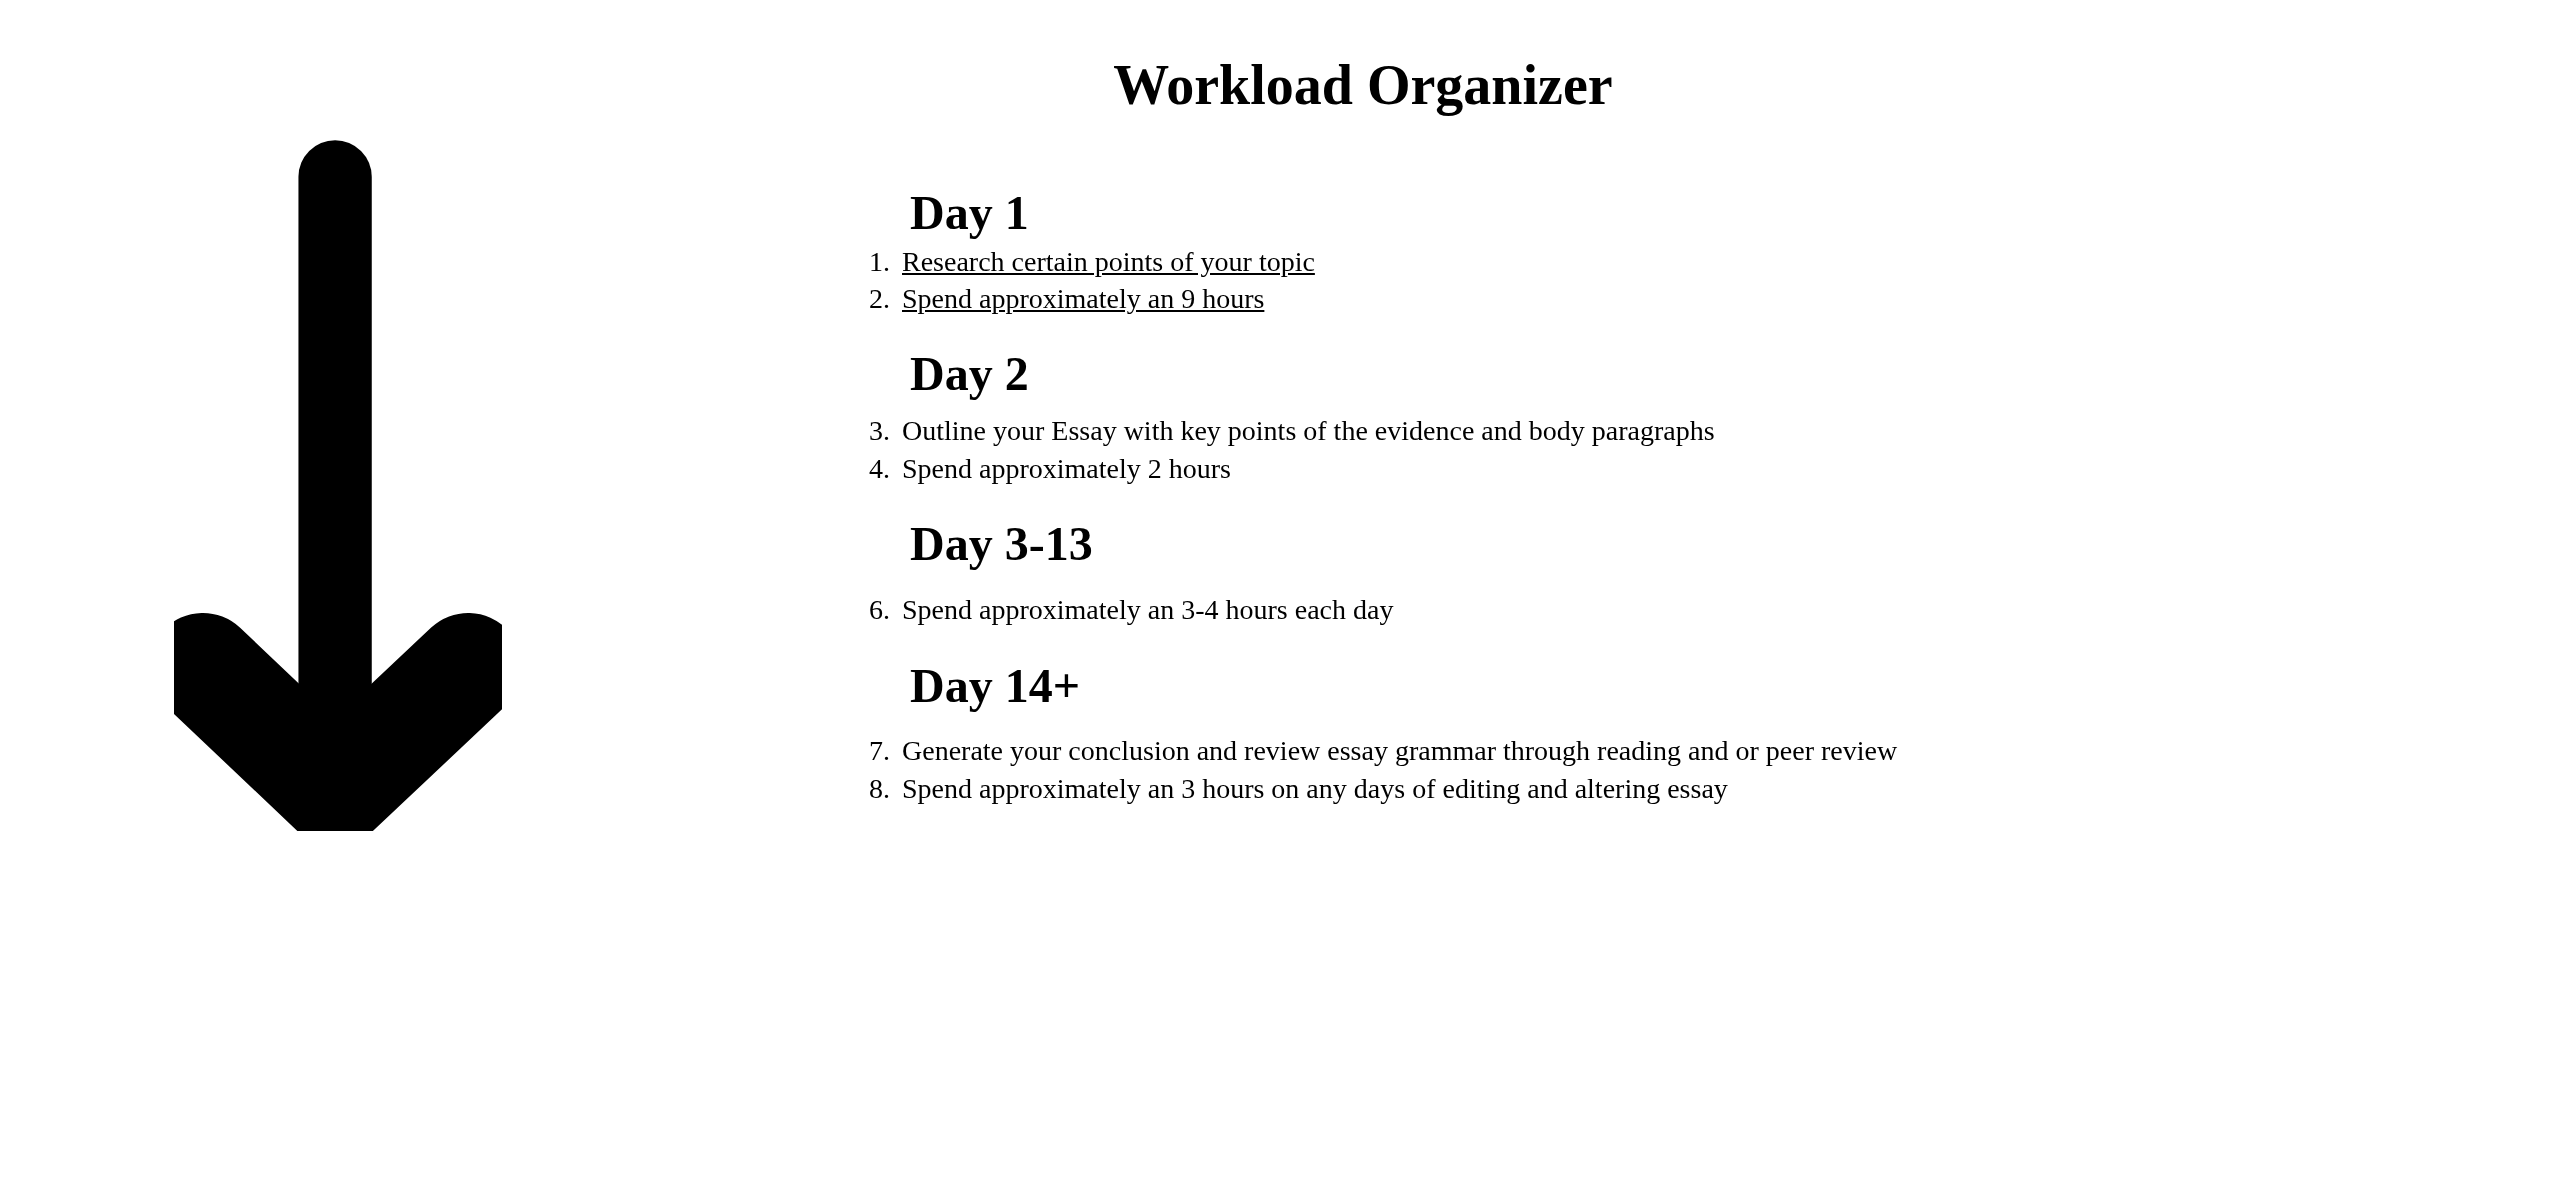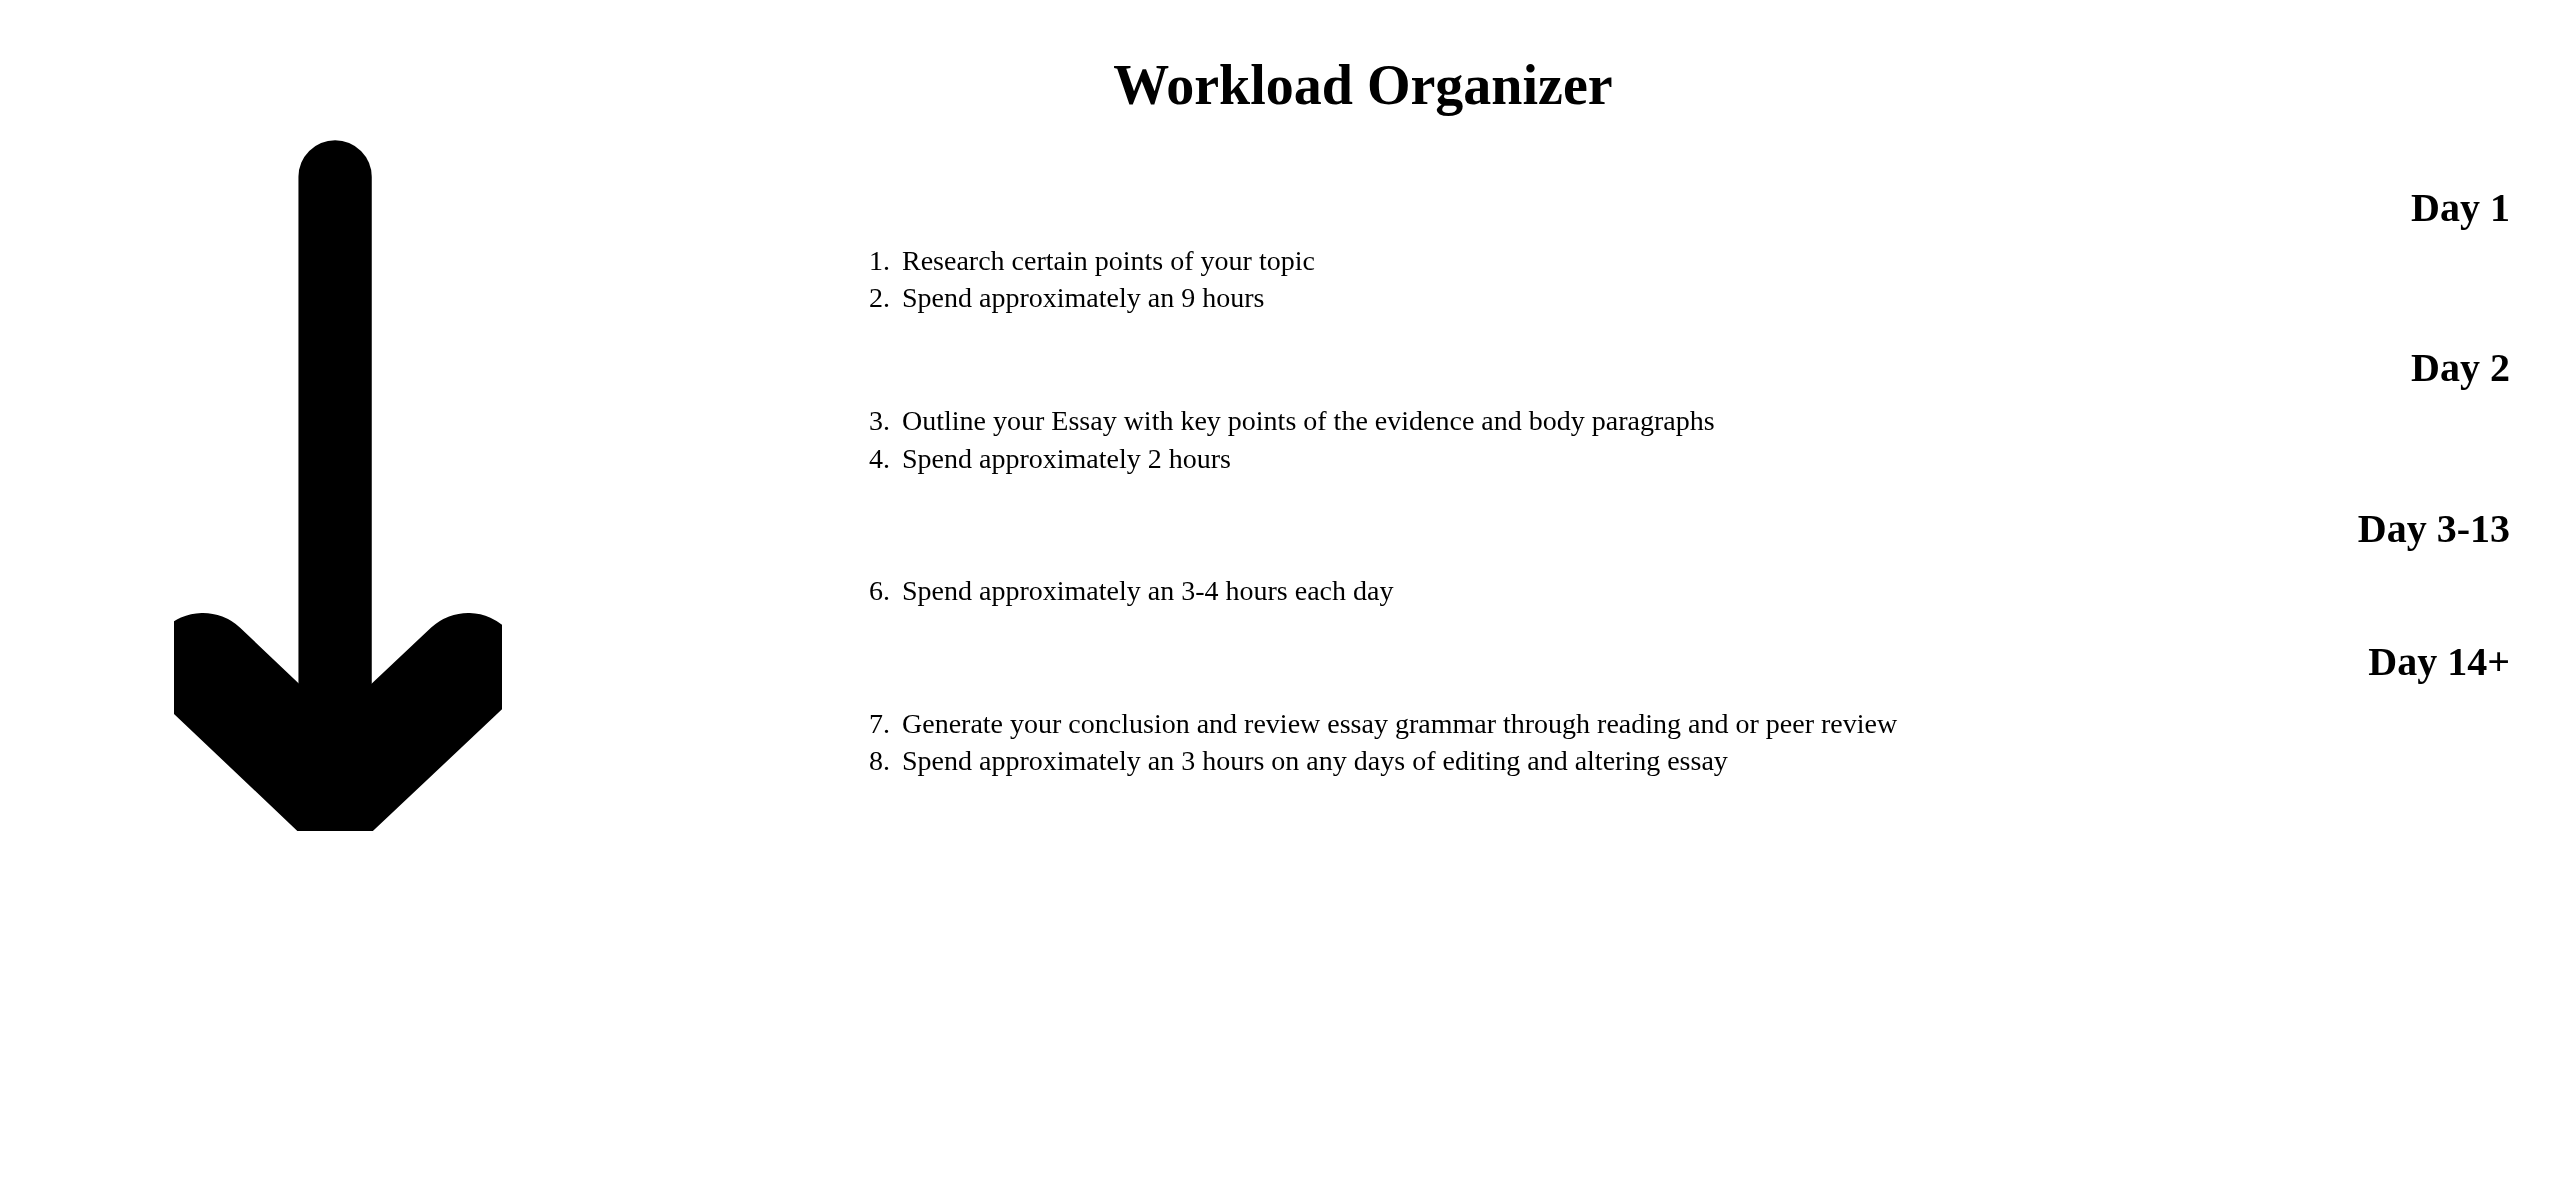--- a/index.html
+++ b/index.html
@@ -66,25 +66,24 @@
     width: 1641px;
   }
 
   .day-block {
     position: relative;
   }
 
   .day-heading {
     font-family: "Liberation Serif", "DejaVu Serif", serif;
     font-weight: bold;
-    font-size: 40px;
+    font-size: 48px;
     line-height: 1.12;
     margin: 0 0 0 41px;
     white-space: nowrap;
-    text-align: right;
   }
 
   .task-list {
     list-style: none;
     margin: 0;
     padding: 0;
   }
 
   .task-item {
     font-family: "Liberation Serif", "DejaVu Serif", serif;
@@ -96,21 +95,21 @@
     padding: 0;
     display: block;
   }
   .task-num {
     display: inline-block;
     min-width: 33px;
   }
 
   
   #block-0 .day-heading { margin-top: 21px; }
-  #block-0 .task-list   { margin-top: 16px; }
+  #block-0 .task-list   { margin-top: 8px; text-decoration: underline; }
   #block-1 .day-heading { margin-top: 34px; }
   #block-1 .task-list   { margin-top: 16px; }
   #block-2 .day-heading { margin-top: 34px; }
   #block-2 .task-list   { margin-top: 25px; }
   #block-3 .day-heading { margin-top: 35px; }
   #block-3 .task-list   { margin-top: 25px; }
 
   .task-item + .task-item { margin-top: 9.7px; }
 </style>
 </head>

